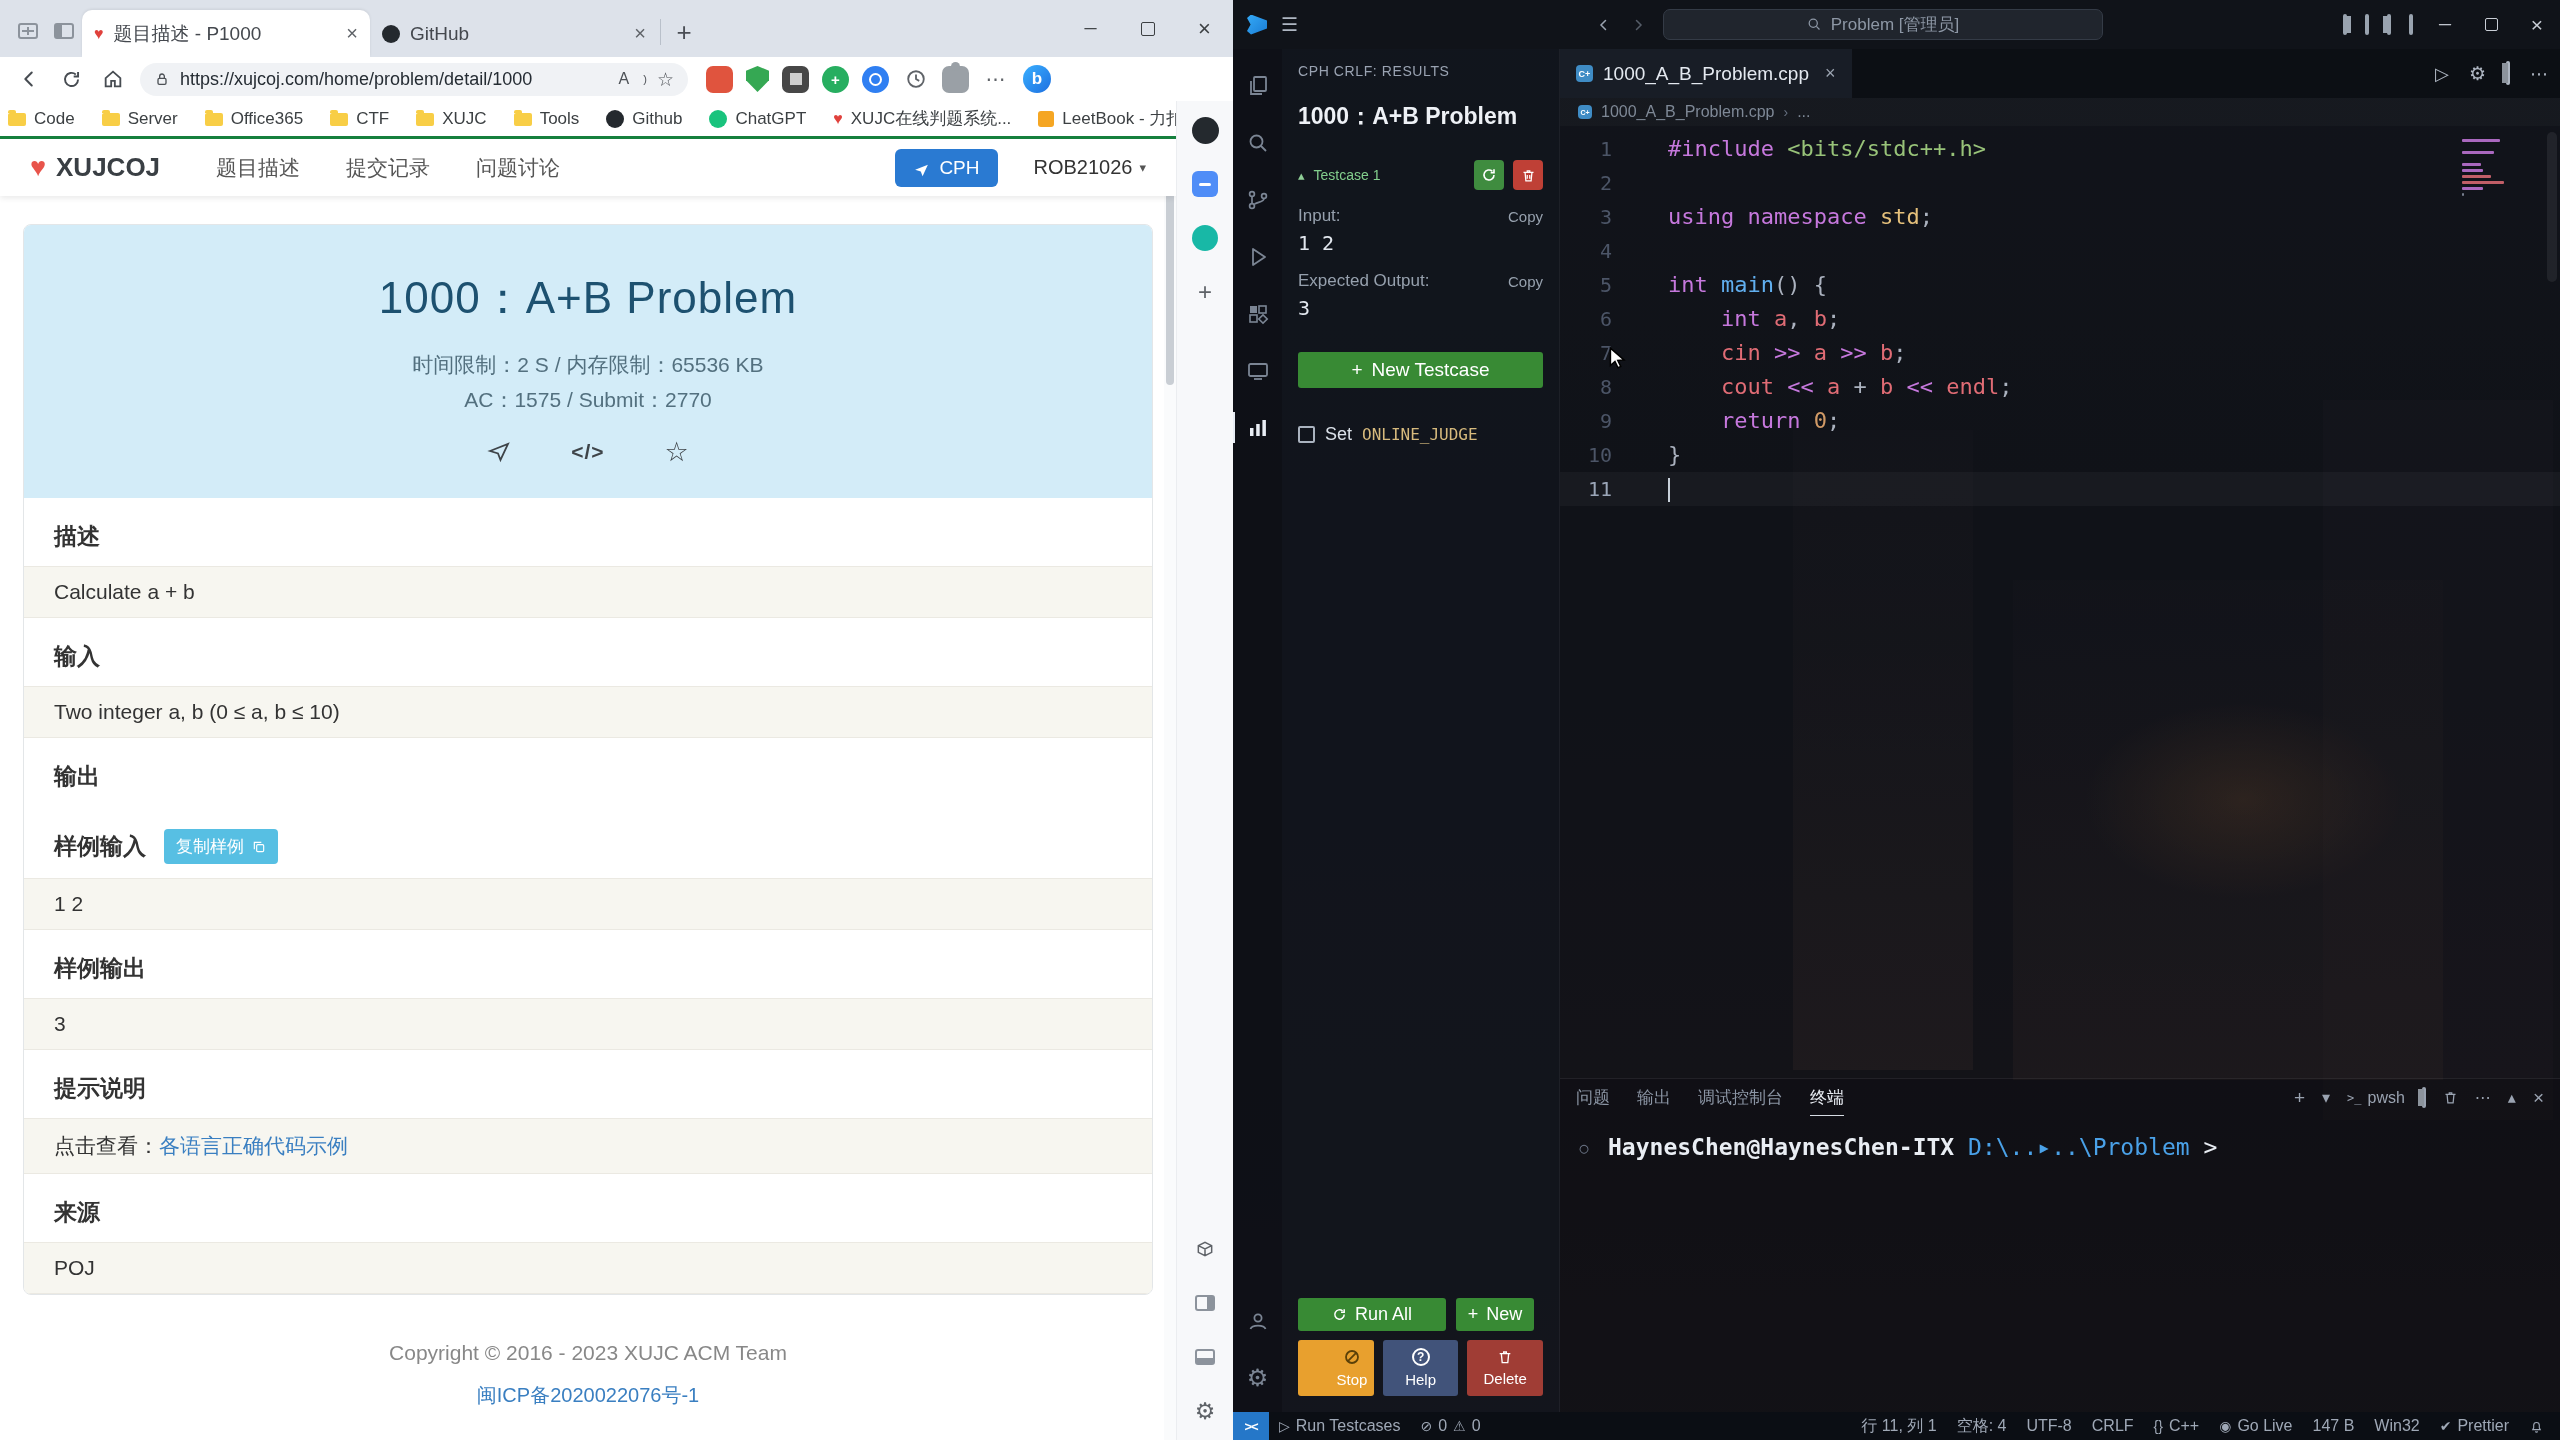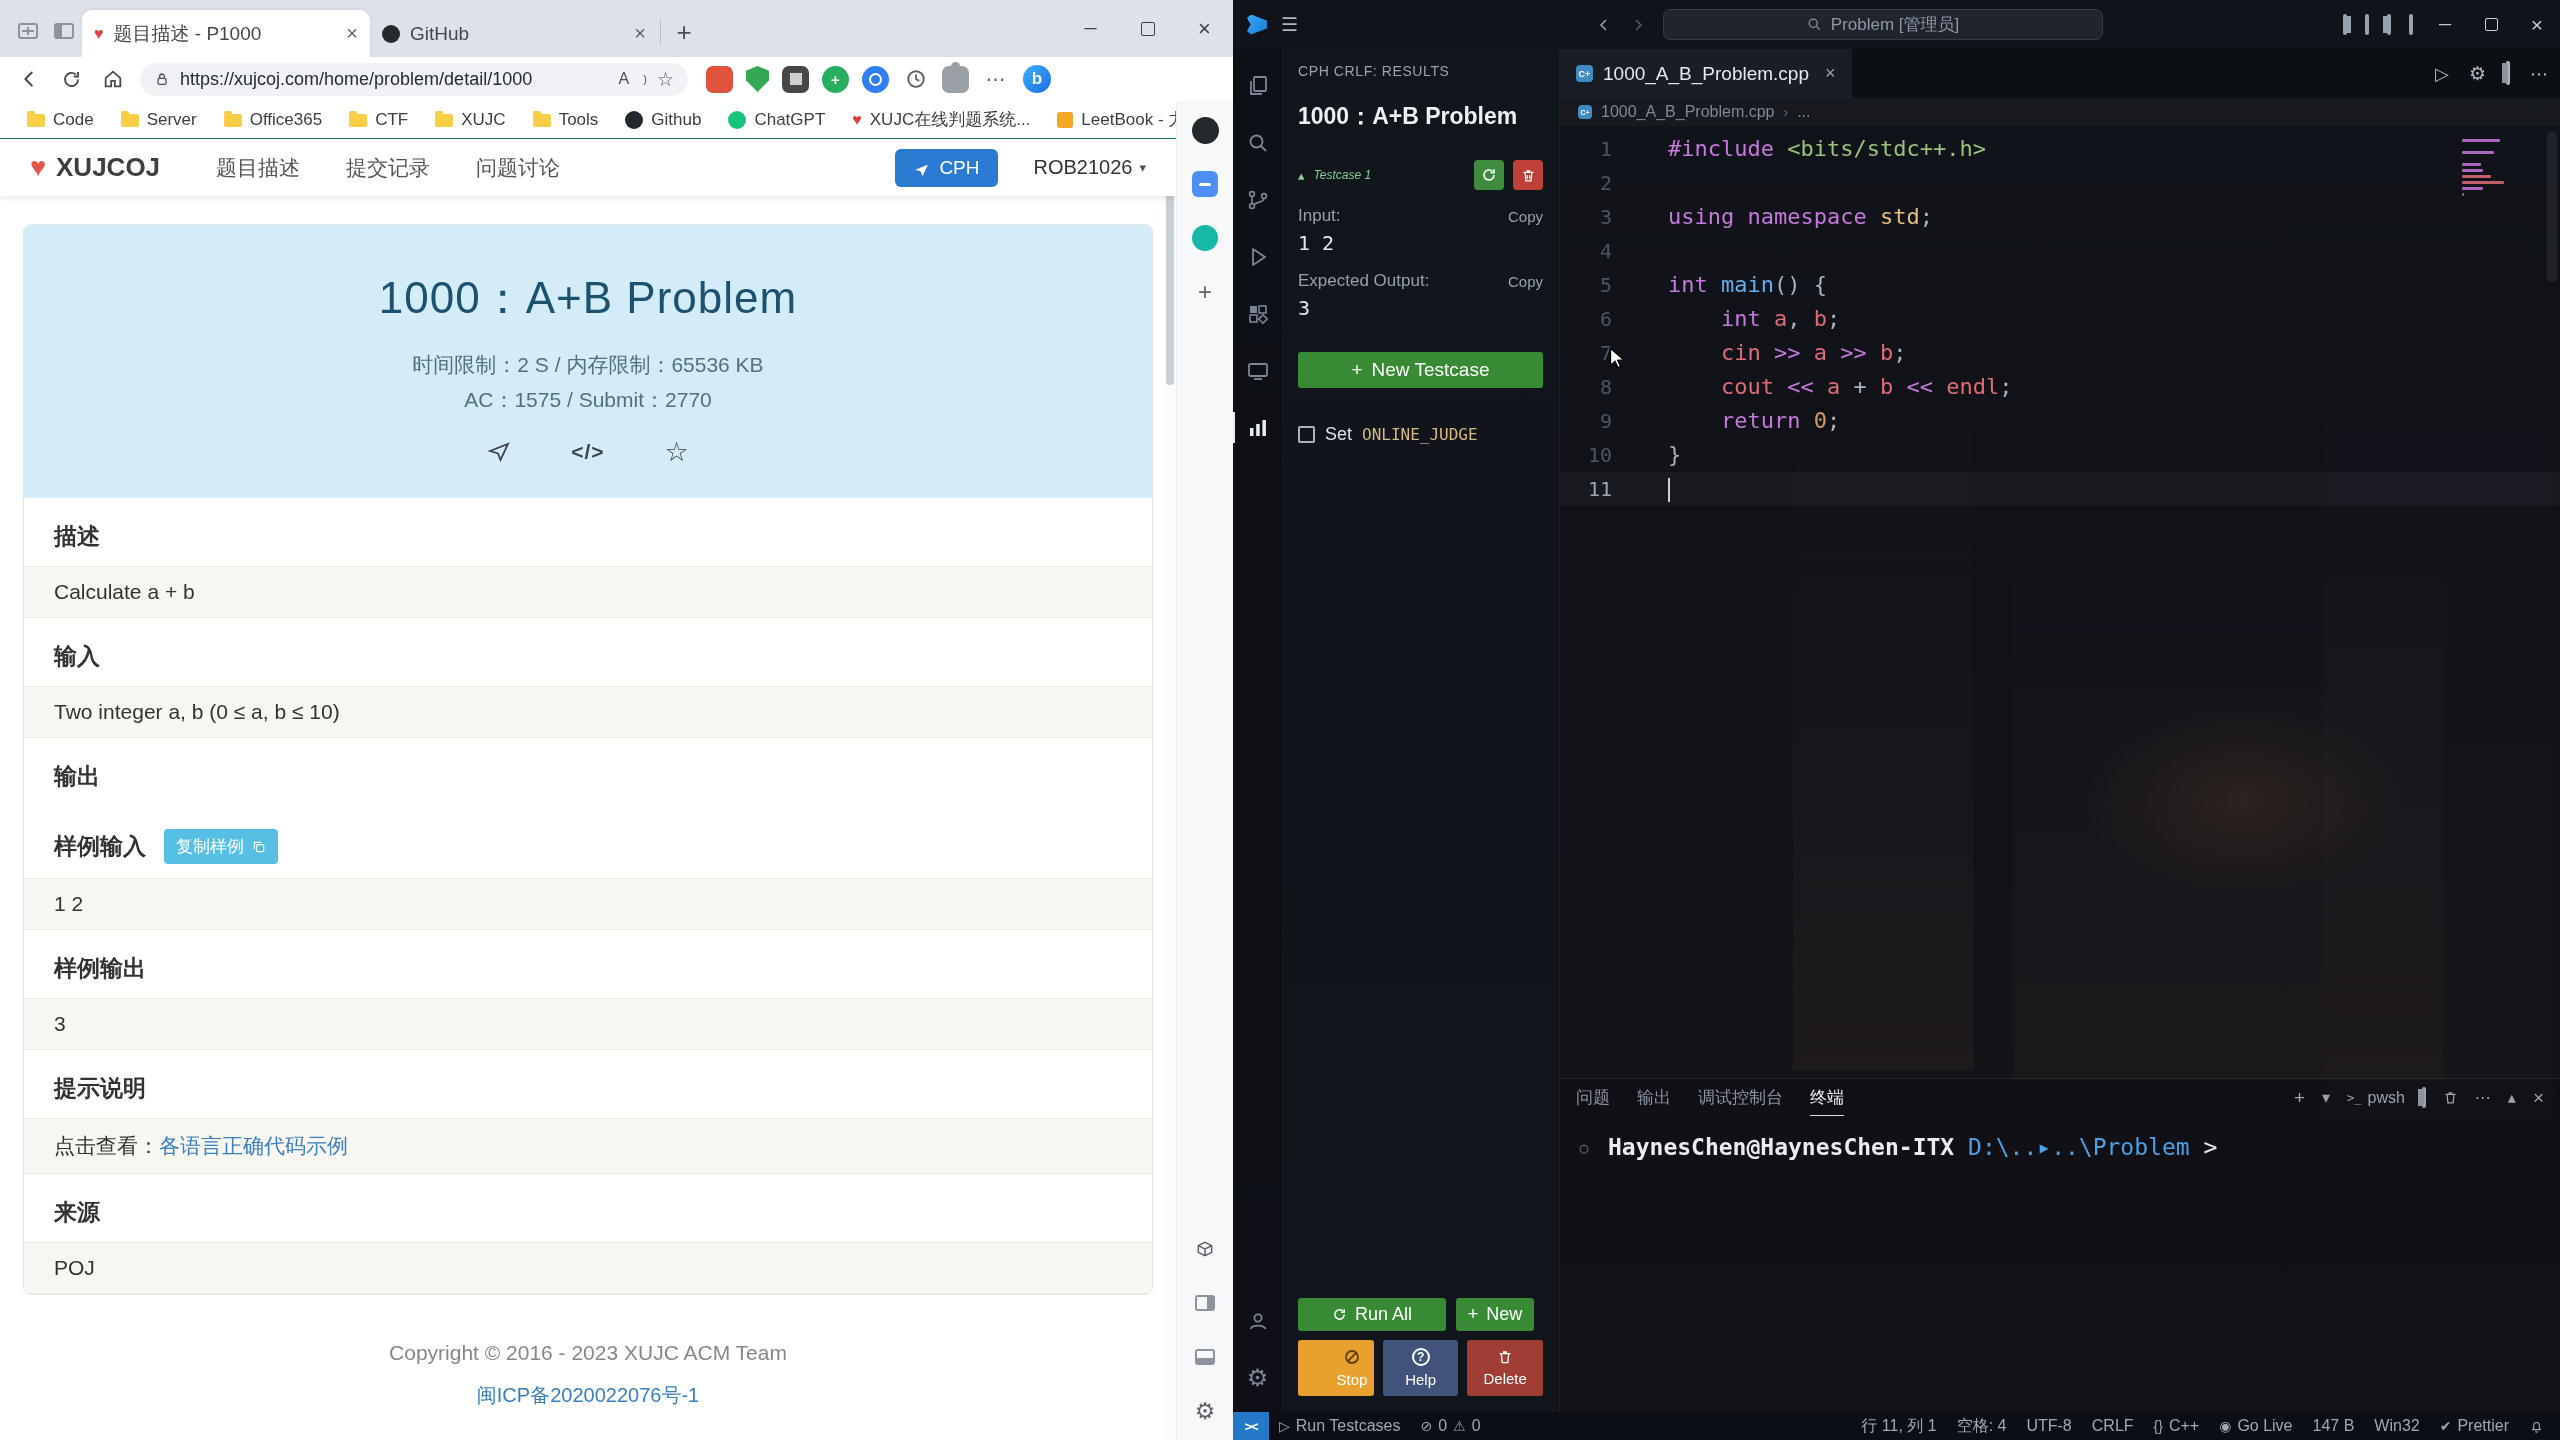--- a/index.html
+++ b/index.html
@@ -33,21 +33,21 @@
   .e1 { background:#e0543e; }
   .e2 { width:23px; height:26px; background:#35a853; clip-path:polygon(50% 0,100% 18%,100% 55%,50% 100%,0 55%,0 18%); border-radius:0; }
   .e3 { background:#474747; } .e3::after { content:""; width:12px; height:12px; background:#cfcfcf; }
   .e4 { background:#27ae60; border-radius:50%; }
   .e5 { background:#2f7ff2; border-radius:50%; } .e5::after { content:""; width:9px; height:9px; border:2.5px solid #fff; border-radius:50%; }
   .e6 { color:#5f6368; }
   .e7 { background:#9aa0a6; } .e7::before { content:""; position:absolute; top:-4px; left:9px; width:9px; height:9px; border-radius:50%; background:#9aa0a6; }
   .e8 { color:#5f6368; font-size:20px; font-weight:normal; }
   .copilot { width:28px; height:28px; border-radius:50%; background:linear-gradient(135deg,#3ab0ff,#1d6fe0); color:#fff; font-weight:bold; font-size:17px; display:flex; align-items:center; justify-content:center; margin-left:14px; }
 
-  .bookmarks { position:absolute; top:101px; left:0; right:57px; height:38px; background:#fff; border-bottom:1px solid #15803d; display:flex; align-items:center; gap:27px; padding:0 27px; font-size:17px; color:#3c4043; }
+  .bookmarks { position:absolute; top:101px; left:0; right:57px; height:38px; background:#fff; border-bottom:3px solid #15803d; display:flex; align-items:center; gap:27px; padding:0 8px; font-size:17px; color:#3c4043; }
   .bm { display:flex; align-items:center; gap:8px; white-space:nowrap; }
   .bmi { display:inline-flex; align-items:center; justify-content:center; }
   .bmi.folder { width:18px; height:13px; background:#f8ce46; border-radius:2px; position:relative; margin-top:2px; }
   .bmi.folder::before { content:""; position:absolute; top:-3px; left:0; width:8px; height:3px; background:#f8ce46; border-radius:2px 2px 0 0; }
   .bmi.github { width:18px; height:18px; background:#24292e; border-radius:50%; }
   .bmi.chatgpt { width:18px; height:18px; background:#19c37d; border-radius:50%; }
   .bmi.heart { color:#e0413c; font-size:16px; }
   .bmi.leet { width:16px; height:16px; background:#f5a623; border-radius:3px; }
   .bm-more { margin-left:auto; color:#5f6368; font-size:18px; }
 
@@ -128,21 +128,21 @@
   .ab-icon { width:49px; height:57px; display:flex; align-items:center; justify-content:center; color:#7b8594; position:relative; }
   .ab-icon.active { color:#e8edf4; }
   .ab-icon.active::before { content:""; position:absolute; left:0; top:13px; bottom:13px; width:2px; background:#e8edf4; }
   .ab-bottom { margin-top:auto; display:flex; flex-direction:column; align-items:center; padding-bottom:6px; }
 
   .sidepanel { width:278px; background:rgba(17,21,28,.88); border-right:1px solid rgba(255,255,255,.05); padding:14px 16px; position:relative; }
   .sp-head { font-size:14px; letter-spacing:.6px; color:#9aa3b2; }
   .sp-title { margin-top:22px; font-size:23px; font-weight:bold; color:#eef1f6; }
   .tc-row { margin-top:28px; display:flex; align-items:center; gap:9px; }
   .tc-chev { color:#8fcf96; font-size:13px; }
-  .tc-name { flex:1; color:#83cf8d; font-size:12px;font-style:italic; }
+  .tc-name { flex:1; color:#83cf8d; font-size:14px; }
   .tc-btn { width:30px; height:30px; border-radius:4px; display:flex; align-items:center; justify-content:center; color:#fff; }
   .tc-rerun { background:#3f8c3f; }
   .tc-del { background:#bf4036; }
   .io-row { margin-top:16px; display:flex; justify-content:space-between; align-items:center; color:#96a0ad; font-size:17px; }
   .copy-lbl { font-size:15px; }
   .io-val { margin-top:5px; color:#e2e7ee; font-size:20px; font-family:"DejaVu Sans Mono", monospace; }
   .new-tc { margin-top:32px; height:36px; background:#388a34; border-radius:3px; display:flex; align-items:center; justify-content:center; gap:9px; color:#fff; font-size:19px; }
   .oj-row { margin-top:36px; display:flex; align-items:center; gap:10px; }
   .cb { width:17px; height:17px; border:2px solid #aab3bf; border-radius:2px; }
   .oj-set { color:#dbe1e9; font-size:18px; }

